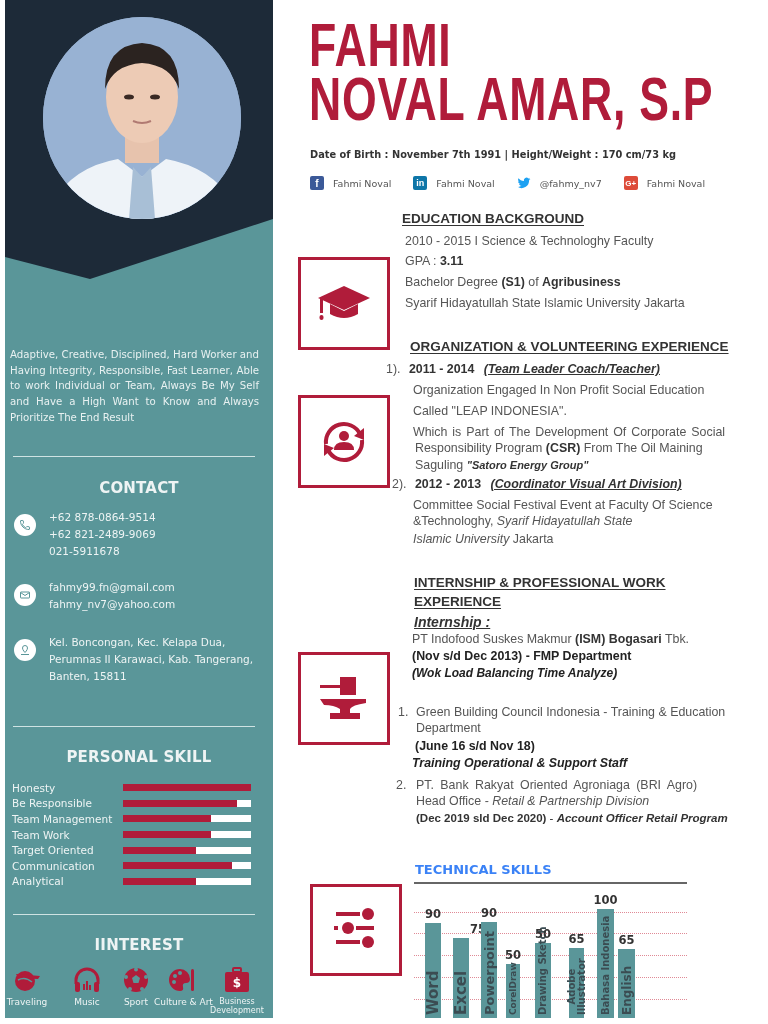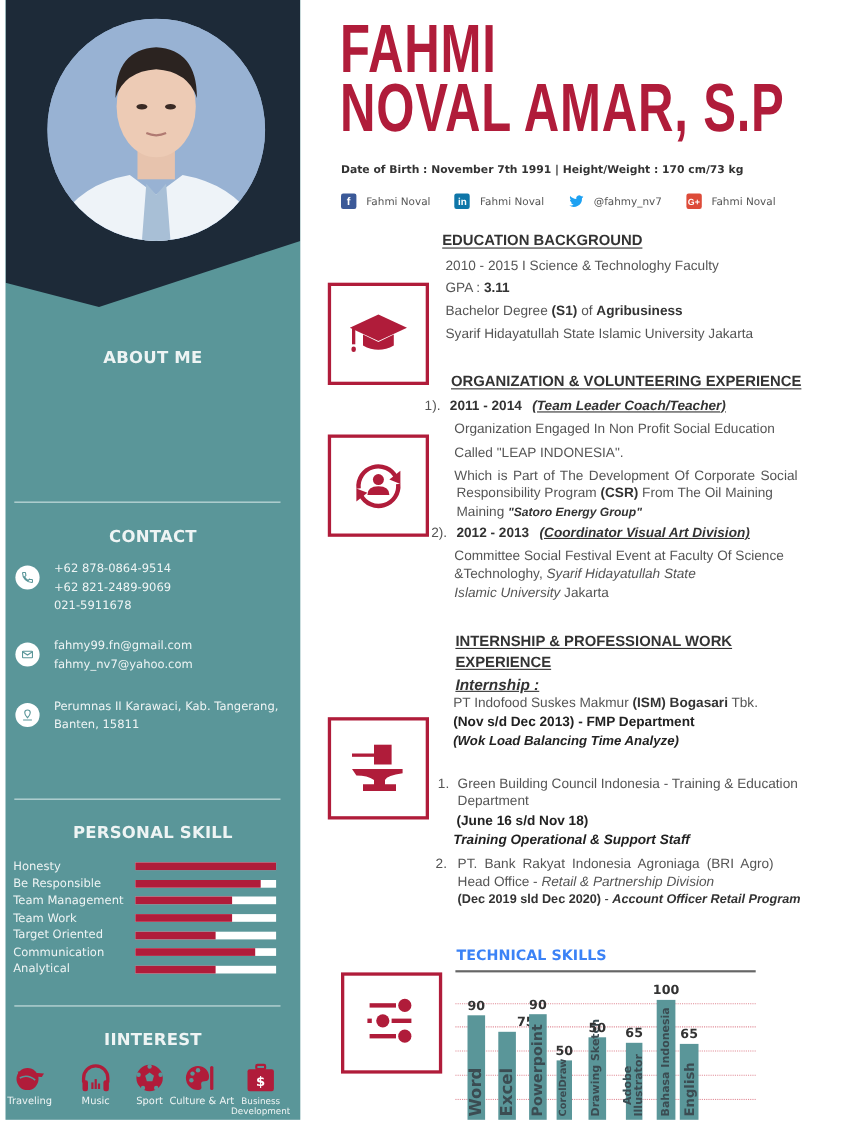--- a/index.html
+++ b/index.html
@@ -71,21 +71,21 @@
       <path d="M90 150 L99 160 L108 150 L112 202 L86 202Z" fill="#a8bfd6"></path>
       <rect x="82" y="110" width="34" height="36" fill="#e7c3ad"></rect>
       <ellipse cx="99" cy="80" rx="36" ry="46" fill="#edcbb5"></ellipse>
       <path d="M62 72 Q62 28 99 26 Q136 28 136 72 Q128 48 99 46 Q70 48 62 72Z" fill="#2b2320"></path>
       <ellipse cx="86" cy="80" rx="5" ry="2.5" fill="#3a2a24"></ellipse>
       <ellipse cx="112" cy="80" rx="5" ry="2.5" fill="#3a2a24"></ellipse>
       <path d="M90 104 Q99 108 108 104" stroke="#b07a72" stroke-width="2" fill="none"></path>
     </svg>
   </div>
 
-  <div class="side-title" style="top:316px;">ABOUT ME</div>
+  <p class="about-text">Adaptive, Creative, Disciplined, Hard Worker and Having Integrity, Responsible, Fast Learner, Able to work Individual or Team, Always Be My Self and Have a High Want to Know and Always Prioritize The End Result</p>
   <div class="divider" style="top:456px;"></div>
 
   <div class="side-title" style="top:479px;">CONTACT</div>
 
   <div class="contact-row" style="top:509px;">
     <span class="c-icon">
       <svg viewBox="0 0 24 24">
           <path d="M6.6 10.8c1.4 2.8 3.8 5.1 6.6 6.6l2.2-2.2c.3-.3.7-.4 1-.2 1.1.4 2.3.6 3.6.6.6 0 1 .4 1 1V20c0 .6-.4 1-1 1C10.6 21 3 13.4 3 4c0-.6.4-1 1-1h3.5c.6 0 1 .4 1 1 0 1.3.2 2.5.6 3.6.1.3 0 .7-.2 1z" fill="none" stroke="currentColor" stroke-width="2"></path>
         </svg>
     </span>
@@ -110,20 +110,21 @@
   </div>
 
   <div class="contact-row" style="top:634px;">
     <span class="c-icon">
       <svg viewBox="0 0 24 24">
           <path d="M12 3a5 5 0 0 0-5 5c0 4 5 9 5 9s5-5 5-9a5 5 0 0 0-5-5z" fill="none" stroke="currentColor" stroke-width="2"></path>
           <path d="M4 21h16" stroke="currentColor" stroke-width="2"></path>
         </svg>
     </span>
     <div class="c-lines">
+      <div>Kel. Boncongan, Kec. Kelapa Dua,</div>
       <div>Perumnas II Karawaci, Kab. Tangerang,</div>
       <div>Banten, 15811</div>
     </div>
   </div>
 
   <div class="divider" style="top:726px;"></div>
 
   <div class="side-title" style="top:748px;">PERSONAL SKILL</div>
   <div class="skills">
     <div class="skill-row">
@@ -286,21 +287,21 @@
 
 <div class="txt" style="left:386px;top:361px;">
   <span>1).</span>
   <b class="dark" style="margin-left:5px;">2011 - 2014</b>
   <b class="dark ital" style="margin-left:6px;text-decoration:underline;">(Team Leader Coach/Teacher)</b>
 </div>
 <div class="txt" style="left:413px;top:382px;">Organization Engaged In Non Profit Social Education</div>
 <div class="txt" style="left:413px;top:403px;">Called "LEAP INDONESIA".</div>
 <div class="txt" style="left:413px;top:424px;word-spacing:1.5px;">Which is  Part  of  The Development Of  Corporate Social</div>
 <div class="txt" style="left:415px;top:440px;"><span>Responsibility Program</span> <b>(CSR)</b> <span>From The Oil Maining</span></div>
-<div class="txt" style="left:415px;top:457px;"><span>Maining</span> <b class="dark ital" style="font-size:11px;">"Satoro Energy Group"</b></div>
+<div class="txt" style="left:415px;top:457px;"><span>Saguling</span> <b class="dark ital" style="font-size:11px;">"Satoro Energy Group"</b></div>
 
 <div class="txt" style="left:392px;top:476px;">
   <span>2).</span>
   <b class="dark" style="margin-left:5px;">2012 - 2013</b>
   <b class="dark ital" style="margin-left:6px;text-decoration:underline;">(Coordinator   Visual Art  Division)</b>
 </div>
 <div class="txt" style="left:413px;top:497px;">Committee Social Festival Event at Faculty Of Science</div>
 <div class="txt" style="left:413px;top:513px;"><span>&amp;Technologhy, </span><span class="ital">Syarif Hidayatullah State</span></div>
 <div class="txt" style="left:413px;top:531px;"><span class="ital">Islamic University</span><span> Jakarta</span></div>
 
@@ -320,21 +321,21 @@
 <div class="txt dark" style="left:412px;top:648px;font-weight:bold;">(Nov s/d Dec 2013) - FMP Department</div>
 <div class="txt dark" style="left:412px;top:665px;font-weight:bold;font-style:italic;font-size:12px;">(Wok Load Balancing Time  Analyze)</div>
 
 <div class="txt" style="left:398px;top:704px;">1.</div>
 <div class="txt" style="left:416px;top:704px;">Green Building Council Indonesia - Training &amp; Education</div>
 <div class="txt" style="left:416px;top:720px;">Department</div>
 <div class="txt dark" style="left:415px;top:738px;font-weight:bold;">(June 16 s/d Nov 18)</div>
 <div class="txt dark" style="left:412px;top:755px;font-weight:bold;font-style:italic;">Training Operational &amp; Support Staff</div>
 
 <div class="txt" style="left:396px;top:777px;">2.</div>
-<div class="txt" style="left:416px;top:777px;word-spacing:3px;">PT. Bank  Rakyat  Indonesia  Agroniaga  (BRI  Agro)</div>
+<div class="txt" style="left:416px;top:777px;word-spacing:3px;">PT. Bank  Rakyat  Oriented  Agroniaga  (BRI  Agro)</div>
 <div class="txt" style="left:416px;top:793px;"><span>Head Office - </span><span class="ital">Retail &amp; Partnership Division</span></div>
 <div class="txt dark" style="left:416px;top:810px;font-size:11.5px;"><b>(Dec 2019 sld  Dec 2020)</b><span> - </span><b class="ital">Account Officer Retail Program</b></div>
 
 <div class="icon-box" style="top:884px;left:310px;width:92px;height:92px;">
   <svg viewBox="0 0 56 56">
     <rect x="8" y="10" width="24" height="4" fill="#b01c3a"></rect>
       <circle cx="40" cy="12" r="6" fill="#b01c3a"></circle>
     <rect x="6" y="24" width="4" height="4" fill="#b01c3a"></rect>
       <circle cx="20" cy="26" r="6" fill="#b01c3a"></circle>
       <rect x="28" y="24" width="18" height="4" fill="#b01c3a"></rect>

